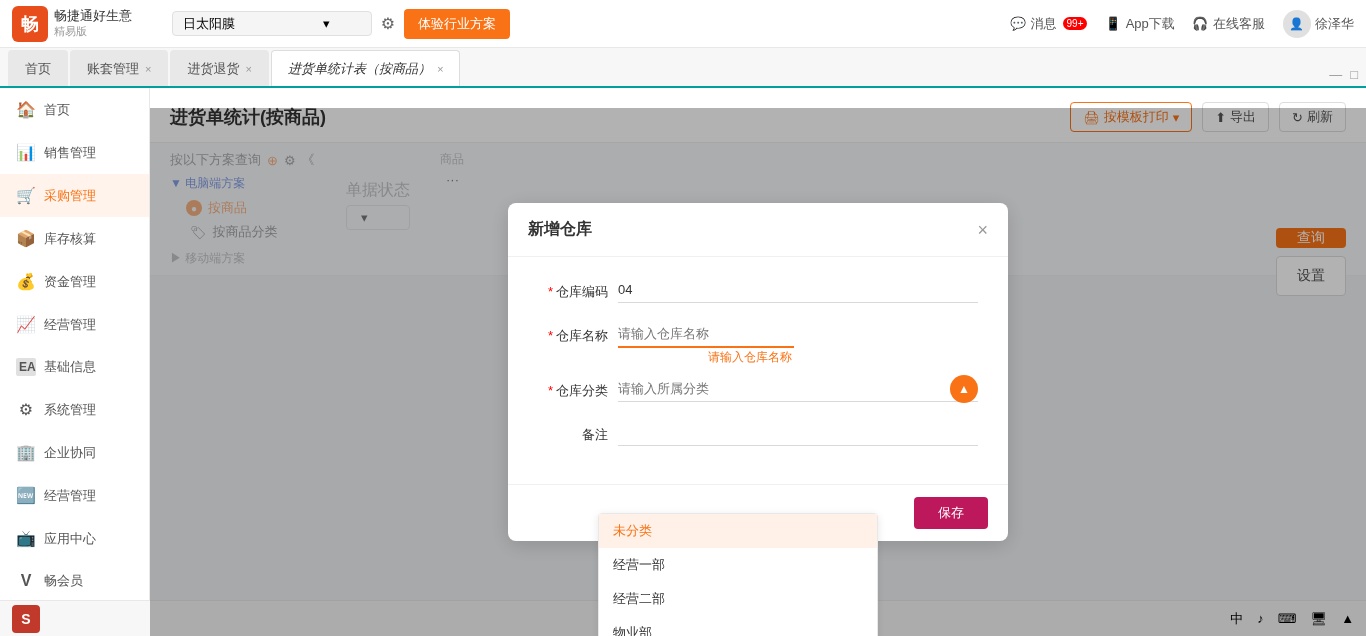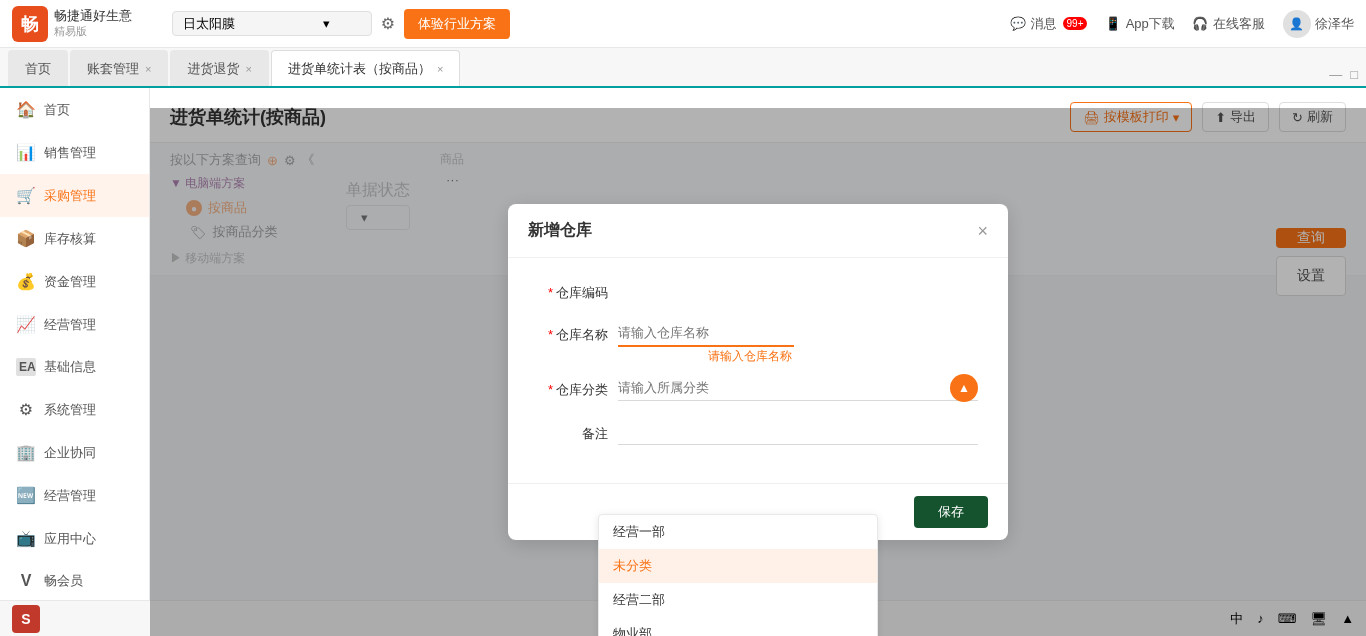--- a/index.html
+++ b/index.html
@@ -102,20 +102,21 @@
       border-radius: 4px 4px 0 0;
       border: 1px solid transparent;
       border-bottom: none;
       margin-right: 2px;
       background: #e8e8e8;
     }
     .tab.active {
       background: #fff;
       color: #333;
       border-color: #ddd;
+      font-style: italic;
     }
     .tab-close {
       margin-left: 6px;
       color: #999;
       font-size: 11px;
     }
     .tab-actions {
       margin-left: auto;
       display: flex;
       align-items: center;
@@ -355,21 +356,21 @@
     .dropdown-item.selected { background: #fff0e8; color: #f97316; }
 
     .modal-footer {
       padding: 12px 20px;
       border-top: 1px solid #f0f0f0;
       display: flex;
       justify-content: flex-end;
       gap: 10px;
     }
     .btn-save {
-      background: #14532d;
+      background: #be185d;
       color: #fff;
       border: none;
       border-radius: 4px;
       padding: 7px 24px;
       cursor: pointer;
       font-size: 13px;
       text-align: center;
     }
 
     
@@ -562,21 +563,21 @@
     <div style="background:#fff; padding: 8px 20px; border-bottom: 1px solid #eee; opacity:0.5;">
       <div style="display:flex; align-items:flex-start; gap:16px;">
 
         <div style="min-width: 160px;">
           <div style="font-size:13px; color:#666; margin-bottom:6px; display:flex; align-items:center; gap:6px;">
             <span>按以下方案查询</span>
             <span style="color:#f97316; cursor:pointer;">⊕</span>
             <span style="cursor:pointer;">⚙</span>
             <span style="cursor:pointer;">《</span>
           </div>
-          <div style="font-size:12px; color:#701a75; margin-bottom:4px;">
+          <div style="font-size:12px; color:#1d4ed8; margin-bottom:4px;">
             <span>▼</span>
             <span>电脑端方案</span>
           </div>
           <div style="padding-left:16px;">
             <div style="display:flex; align-items:center; gap:6px; padding:3px 0; cursor:pointer; color:#f97316;">
               <span style="width:16px;height:16px;background:#f97316;border-radius:50%;display:inline-flex;align-items:center;justify-content:center;color:#fff;font-size:10px;">●</span>
               <span>按商品</span>
             </div>
             <div style="display:flex; align-items:center; gap:6px; padding:3px 0; cursor:pointer; color:#555; padding-left:4px;">
               <span>🏷</span>
@@ -628,20 +629,21 @@
     <div class="overlay">
       <div class="modal">
         <div class="modal-header">
           <span class="modal-title">新增仓库</span>
           <span class="modal-close">×</span>
         </div>
         <div class="modal-body">
 
           <div class="form-row">
             <label class="form-label required">仓库编码</label>
+            <input class="form-control" type="text" value="04" style="">
           </div>
 
           <div class="form-row" style="margin-bottom:28px;">
             <label class="form-label required">仓库名称</label>
             <div style="flex:1; position:relative;">
               <input class="form-control error" type="text" placeholder="请输入仓库名称" style="">
               <div class="error-msg">请输入仓库名称</div>
             </div>
           </div>
 
@@ -655,22 +657,22 @@
             </div>
           </div>
 
           <div class="form-row">
             <label class="form-label">备注</label>
             <input class="form-control" type="text" style="">
           </div>
         </div>
 
         <div class="dropdown-list">
+          <div class="dropdown-item selected">未分类</div>
           <div class="dropdown-item">经营一部</div>
-          <div class="dropdown-item selected">未分类</div>
           <div class="dropdown-item">经营二部</div>
           <div class="dropdown-item">物业部</div>
         </div>
 
         <div class="modal-footer">
           <button class="btn-save">保存</button>
         </div>
       </div>
     </div>
   </div>

